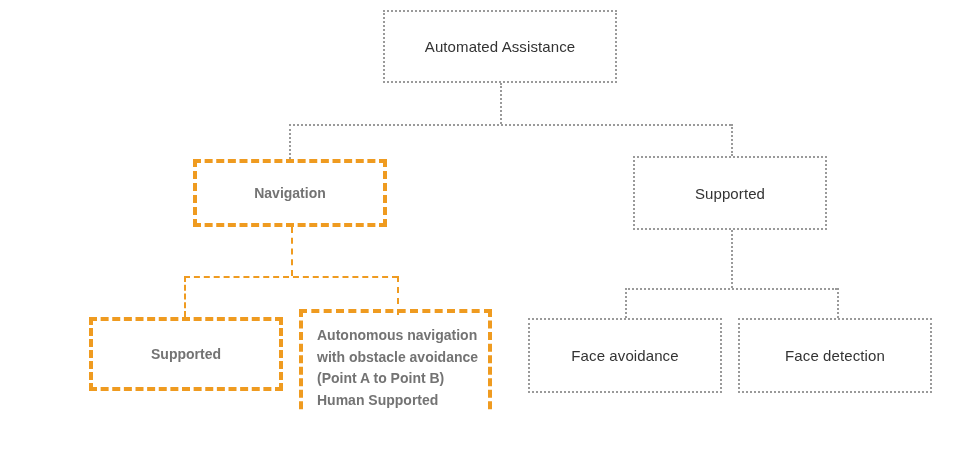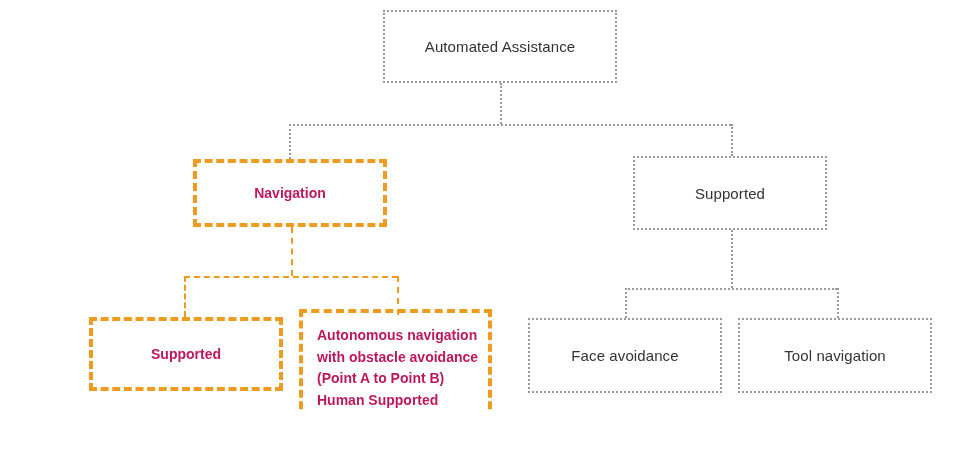--- a/index.html
+++ b/index.html
@@ -46,21 +46,21 @@
 
   
   .node.hl {
     border: 4px dashed #ef9b20;
     justify-content: center;
   }
   .node.hl .label {
     text-align: center;
     font-size: 14px;
     font-weight: bold;
-    color: #be185d;
+    color: #737373;
   }
   .node.hl.left-align {
     justify-content: flex-start;
     align-items: flex-start;
     padding: 12px 0 0 14px;
   }
   .node.hl.left-align .label {
     text-align: left;
     line-height: 1.55;
   }
@@ -124,16 +124,16 @@
 
   <div class="node hl left-align" style="left:299px; top:309px; width:193px; height:135px;">
     <span class="label">Autonomous navigation with obstacle avoidance (Point A to Point B) Human Supported navigation</span>
   </div>
 
   <div class="node plain" style="left:528px; top:318px; width:194px; height:75px;">
     <span class="label">Face avoidance</span>
   </div>
 
   <div class="node plain" style="left:738px; top:318px; width:194px; height:75px;">
-    <span class="label">Tool navigation</span>
+    <span class="label">Face detection</span>
   </div>
 
 </div>
 
 </body></html>

